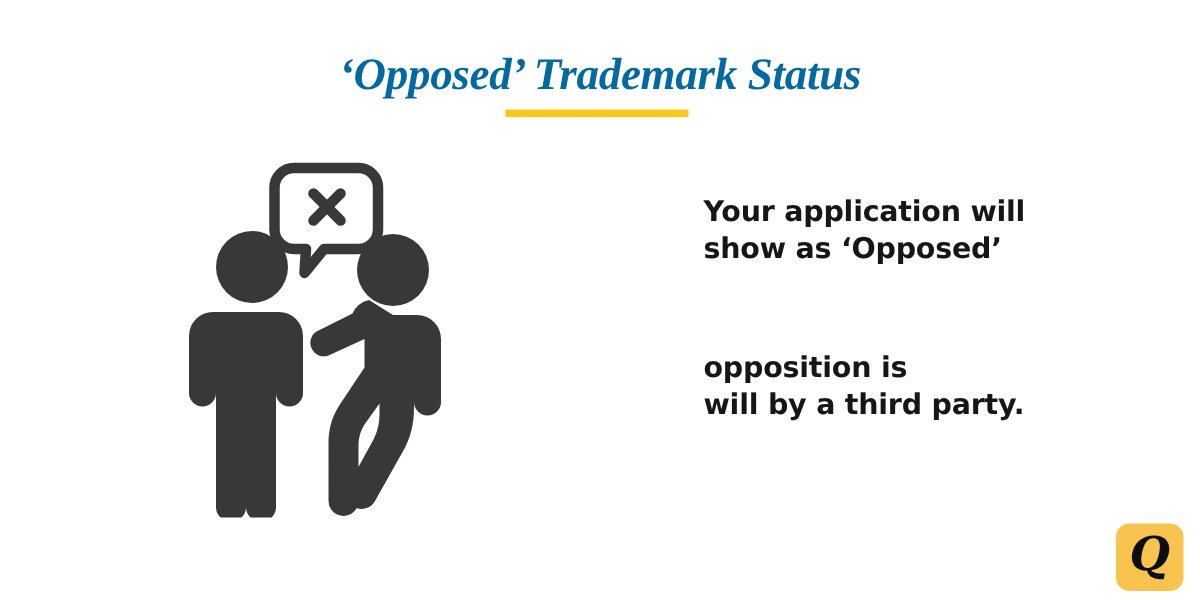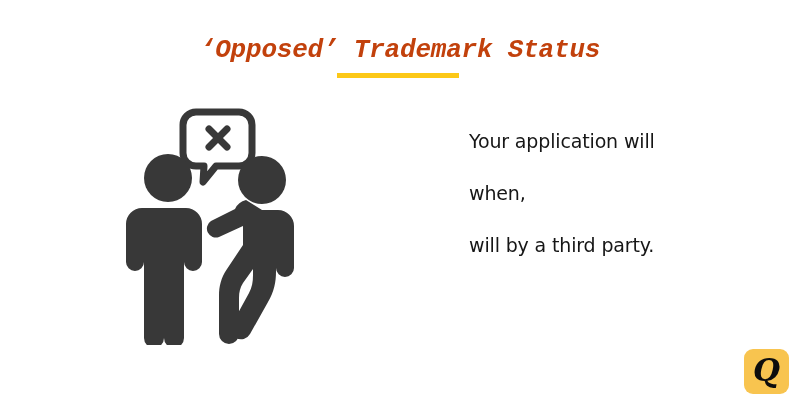--- a/index.html
+++ b/index.html
@@ -21,26 +21,26 @@
   
   #title-block {
     position: absolute;
     left: 0;
     top: 34px;
     width: 800px;
     text-align: center;
   }
   #title-text {
     display: inline-block;
-    font-family: Liberation Mono, monospace;
-    font-size: 26px;
+    font-family: Liberation Serif, serif;
+    font-size: 30px;
     font-style: italic;
     font-weight: 600;
     letter-spacing: -0.2px;
-    color: #c2410c;
+    color: #0369a1;
     line-height: 32px;
     white-space: nowrap;
   }
   #title-underline {
     position: absolute;
     left: 337px;
     top: 39px;
     width: 122px;
     height: 5px;
     background: #fcc817;
@@ -63,21 +63,21 @@
   
   #body-copy {
     position: absolute;
     left: 469px;
     top: 129px;
     width: 290px;
   }
   .copy-para {
     font-family: "DejaVu Sans", sans-serif;
     font-size: 19px;
-    font-weight: normal;
+    font-weight: bold;
     line-height: 25px;
     color: #161616;
     letter-spacing: -0.15px;
     margin: 0;
   }
   .copy-gap {
     height: 27px;
   }
   .copy-line {
     display: block;
@@ -173,27 +173,26 @@
                    z"></path>
         </g>
 
       </g>
     </svg>
   </div>
 
   <div id="body-copy">
     <p class="copy-para">
       <span class="copy-line">Your application will</span>
+      <span class="copy-line">show as ‘Opposed’</span>
     </p>
     <div class="copy-gap"></div>
-    <p class="copy-para">
-      <span class="copy-line">when,</span>
-    </p>
     <div class="copy-gap"></div>
     <p class="copy-para">
+      <span class="copy-line">opposition is</span>
       <span class="copy-line">will by a third party.</span>
     </p>
   </div>
 
   <div id="logo-badge">
     <span id="logo-letter">Q</span>
   </div>
 
 </div>
 

